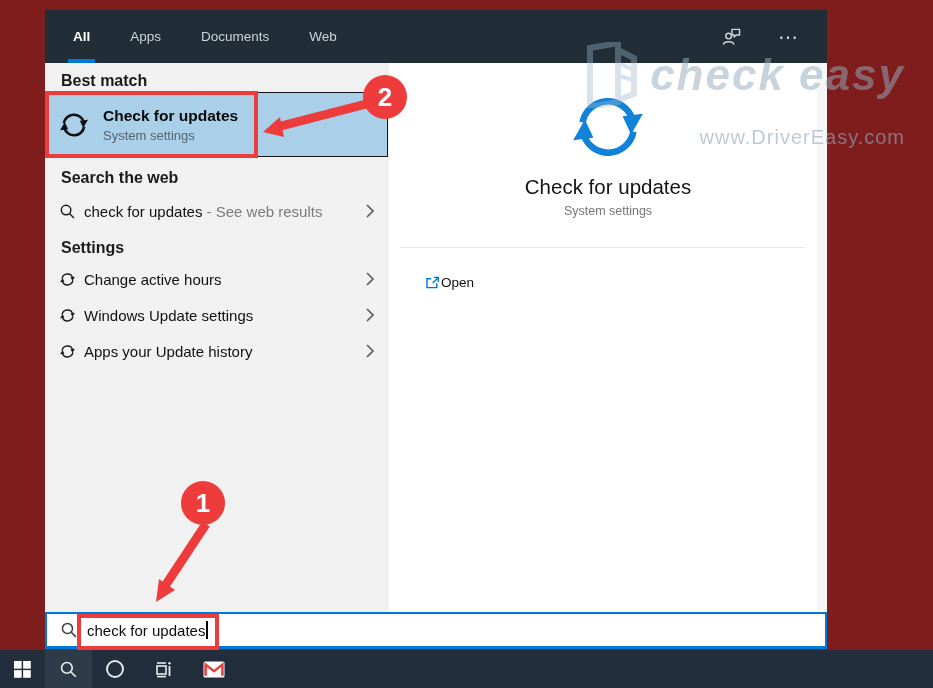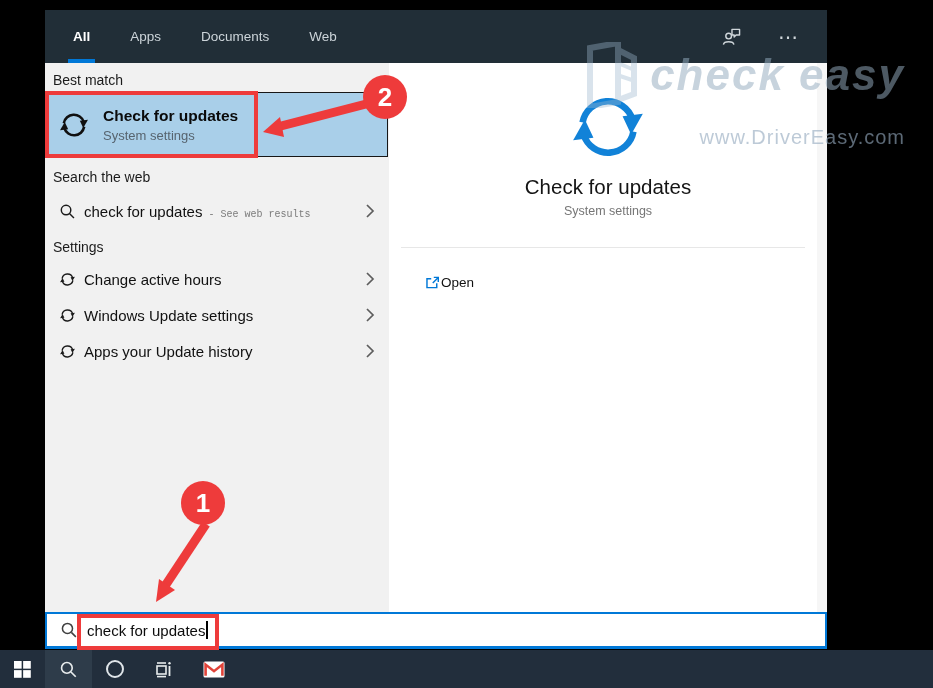--- a/index.html
+++ b/index.html
@@ -1,56 +1,56 @@
 <!DOCTYPE html>
 <html><head>
 <meta charset="utf-8">
 <style>
   * { margin:0; padding:0; box-sizing:border-box; }
   html,body { width:933px; height:688px; }
   body { font-family:"Liberation Sans", sans-serif; }
-  .screen { position:relative; width:933px; height:688px; background:#000000; overflow:hidden; }
+  .screen { position:relative; width:933px; height:688px; background:#7f1d1d; overflow:hidden; }
 
   
   .flyout { position:absolute; left:45px; top:10px; width:782px; height:639px; z-index:1; }
 
   
   .flyout-header { height:53px; background:#212e37; display:flex; align-items:stretch; }
   .tabs { display:flex; align-items:stretch; margin-left:23px; gap:30px; }
   .tab { display:flex; align-items:center; padding:0 5px; font-size:13.5px; color:#ccd4d9; cursor:default; position:relative; }
   .tab.active { color:#fff; font-weight:bold; border-bottom:4px solid #0078d7; padding-top:4px; }
   .caret { width:0; height:0; border-left:5px solid transparent; border-right:5px solid transparent; border-top:6px solid #cfd6da; margin-left:8px; }
   .hdr-icons { margin-left:auto; display:flex; align-items:center; gap:36px; margin-right:26px; }
   .hdr-icons svg { display:block; }
   .ellipsis { font-size:20px; color:#cfd6da; letter-spacing:3px; line-height:1; }
 
   
   .flyout-body { position:relative; height:549px; display:flex; background:#fff; }
   .left-col { position:relative; width:344px; background:#f1f1f1; flex:none; }
   .right-col { position:relative; flex:1; background:#fff; }
 
-  .section-label { position:absolute; left:8px; font-size:14px; font-weight:normal; color:#1b1b1b; }
+  .section-label { position:absolute; left:16px; font-size:16px; font-weight:bold; color:#1b1b1b; }
   .lbl-best { top:9px; }
   .lbl-web  { top:106px; }
   .lbl-set  { top:176px; }
 
   .best-row { position:absolute; left:1px; top:29px; width:342px; height:65px; background:#a9cfe9;
               border:1px solid #171717; display:flex; align-items:center; padding-left:11px; }
   .best-row .txt { margin-left:13px; }
   .best-title { font-size:15.5px; font-weight:bold; color:#0a0a0a; }
   .best-sub { font-size:13px; color:#57646f; margin-top:3px; }
 
   .list-row { position:absolute; left:0; width:344px; height:36px; display:flex; align-items:center; padding-left:14px; }
   .row-web  { top:130px; }
   .row-set1 { top:198px; }
   .row-set2 { top:234px; }
   .row-set3 { top:270px; }
   .list-row .ric { width:17px; height:17px; flex:none; color:#1b1b1b; }
   .list-row .rtxt { margin-left:8px; font-size:15px; color:#111; white-space:nowrap; }
-  .rsuffix { font-size:10px; color:#7b7b7b;font-family:Liberation Mono, monospace; }
+  .rsuffix { font-size:15px; color:#7b7b7b; }
   .chev { position:absolute; right:14px; top:50%; transform:translateY(-50%); width:10px; height:16px; color:#5d5d5d; }
 
   
   .big-icon { position:absolute; left:50%; top:24px; transform:translateX(-50%); width:96px; height:80px; color:#1182d8; }
   .detail-title { position:absolute; top:112px; width:100%; text-align:center; font-size:20.5px; color:#141414; }
   .detail-sub   { position:absolute; top:141px; width:100%; text-align:center; font-size:12.5px; color:#767676; }
   .divider { position:absolute; top:184px; left:12px; right:22px; height:1px; background:#e7e7e7; }
   .open-row { position:absolute; top:199px; left:0; right:10px; height:40px; display:flex; align-items:center; padding-left:35px; }
   .open-row .oic { width:17px; height:17px; color:#0078d7; flex:none; }
   .open-row .olabel { margin-left:0; font-size:13.5px; color:#111; }

